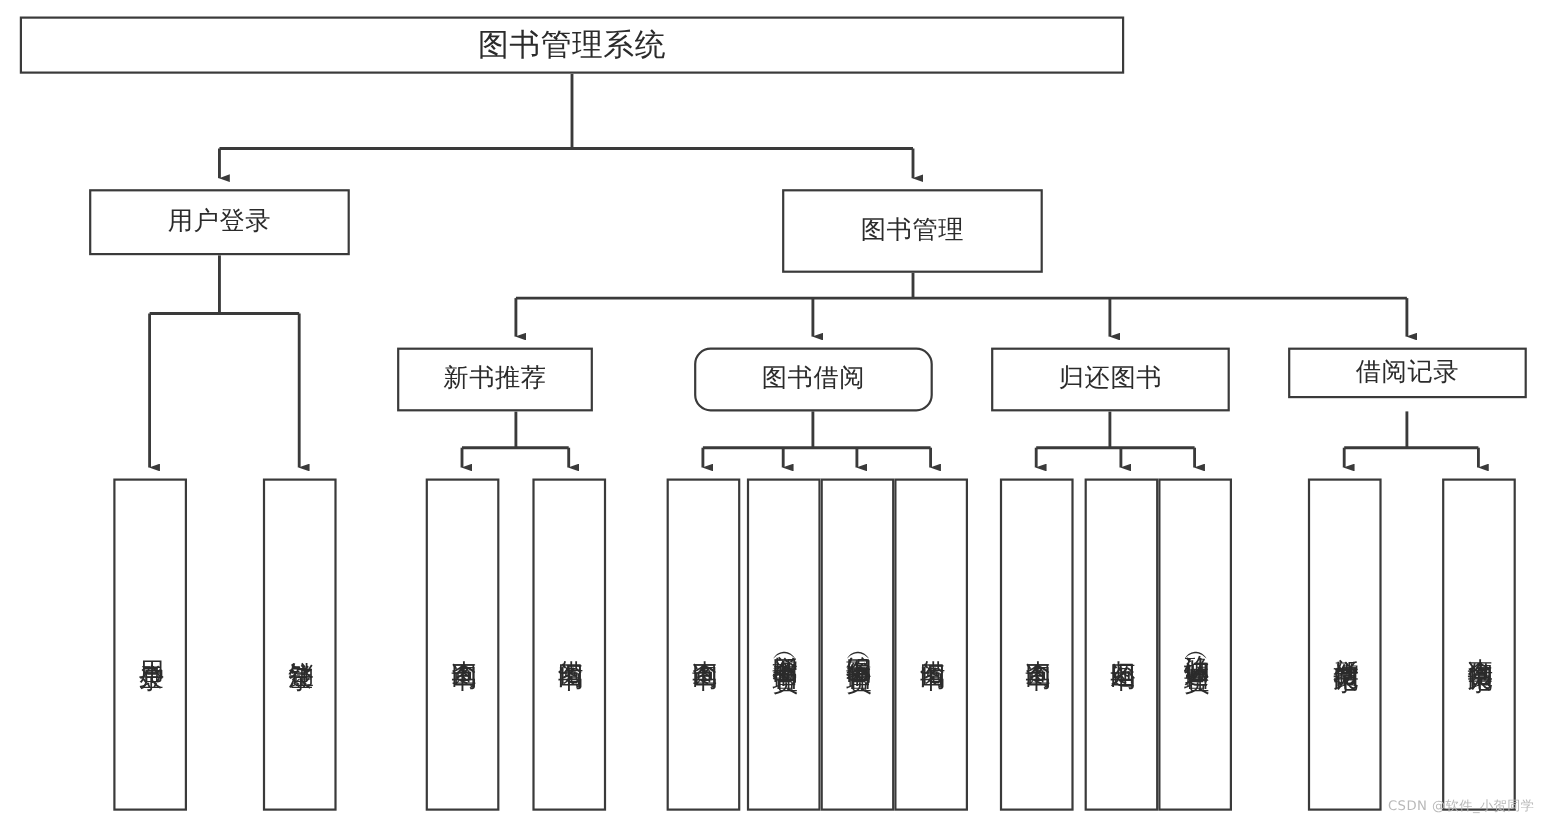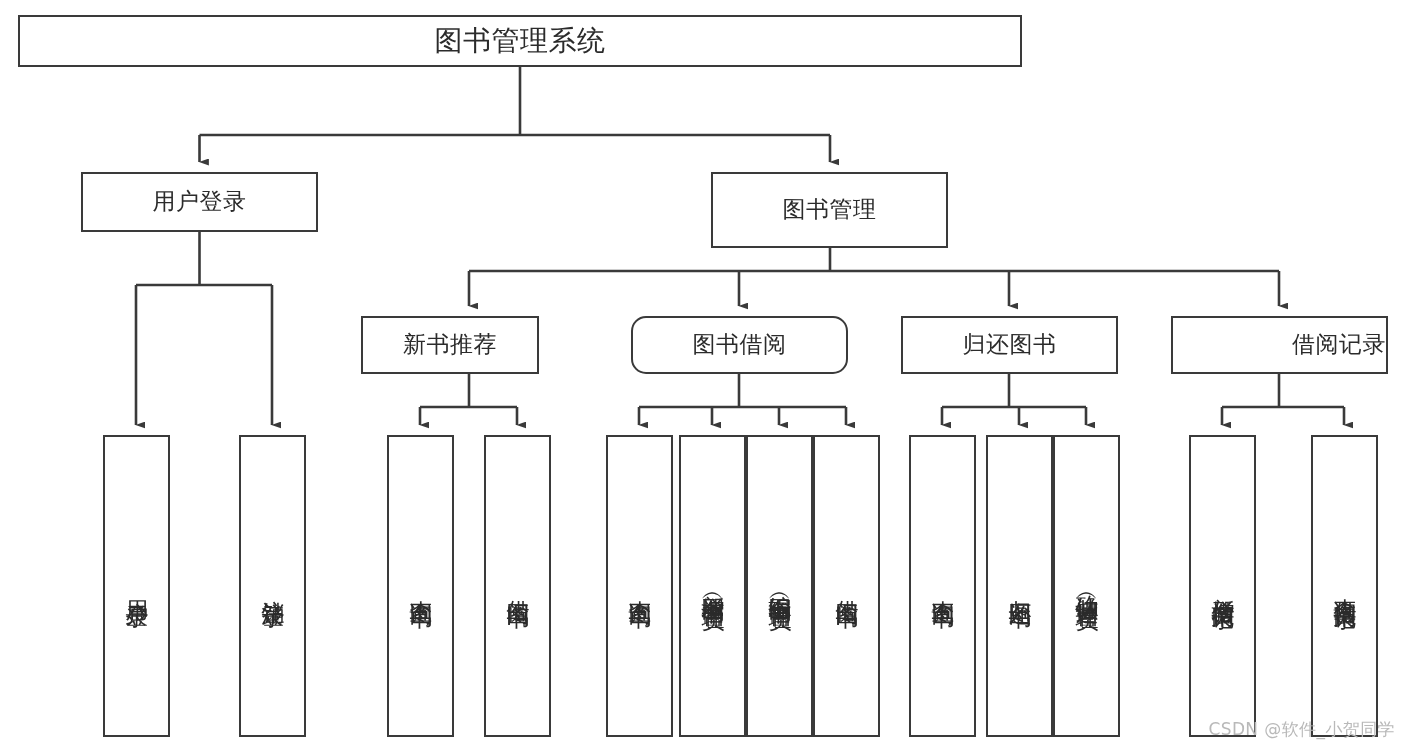--- a/index.html
+++ b/index.html
@@ -59,21 +59,21 @@
     white-space: normal;
     max-height: 270px;
   }
   #root-node .node-label {
     font-size: 28px;
   }
   #watermark {
     position: absolute;
     right: 10px;
     bottom: 6px;
-    font-size: 17px;
+    font-size: 12px;
     color: #b9b9b9;
     letter-spacing: 0.4px;
     z-index: 5;
     white-space: nowrap;
   }
 </style>
 </head>
 <body>
 
 <div id="diagram-root">
@@ -141,21 +141,21 @@
 
   <div class="node horizontal" style="left:361px; top:316px; width:178px; height:58px;">
     <span class="node-label">新书推荐</span>
   </div>
   <div class="node horizontal" style="left:631px; top:316px; width:217px; height:58px;border-radius:15px;">
     <span class="node-label">图书借阅</span>
   </div>
   <div class="node horizontal" style="left:901px; top:316px; width:217px; height:58px;">
     <span class="node-label">归还图书</span>
   </div>
-  <div class="node horizontal" style="left:1171px; top:316px; width:217px; height:58px;justify-content:flex-end;">
+  <div class="node horizontal" style="left:1171px; top:316px; width:217px; height:46px;">
     <span class="node-label">借阅记录</span>
   </div>
 
   <div class="node vertical" style="left:103px; top:435px; width:67px; height:302px;">
     <span class="node-label">用户登录</span>
   </div>
   <div class="node vertical" style="left:239px; top:435px; width:67px; height:302px;">
     <span class="node-label">注销登录</span>
   </div>
 

